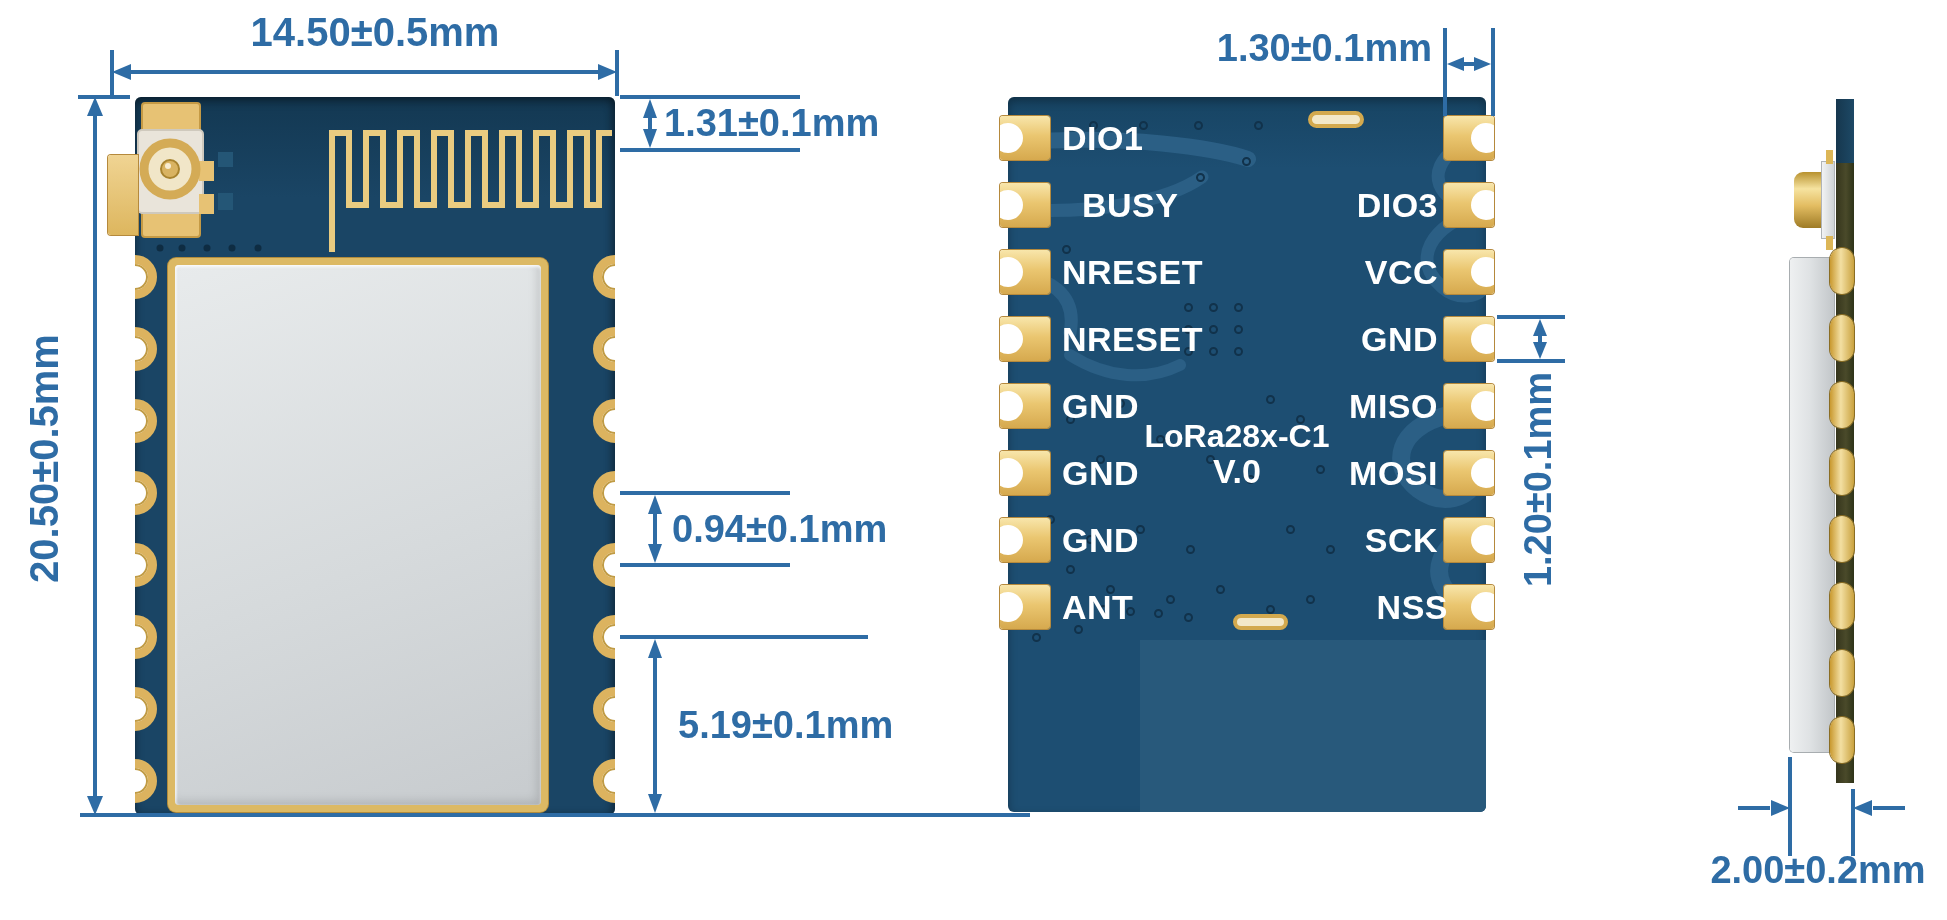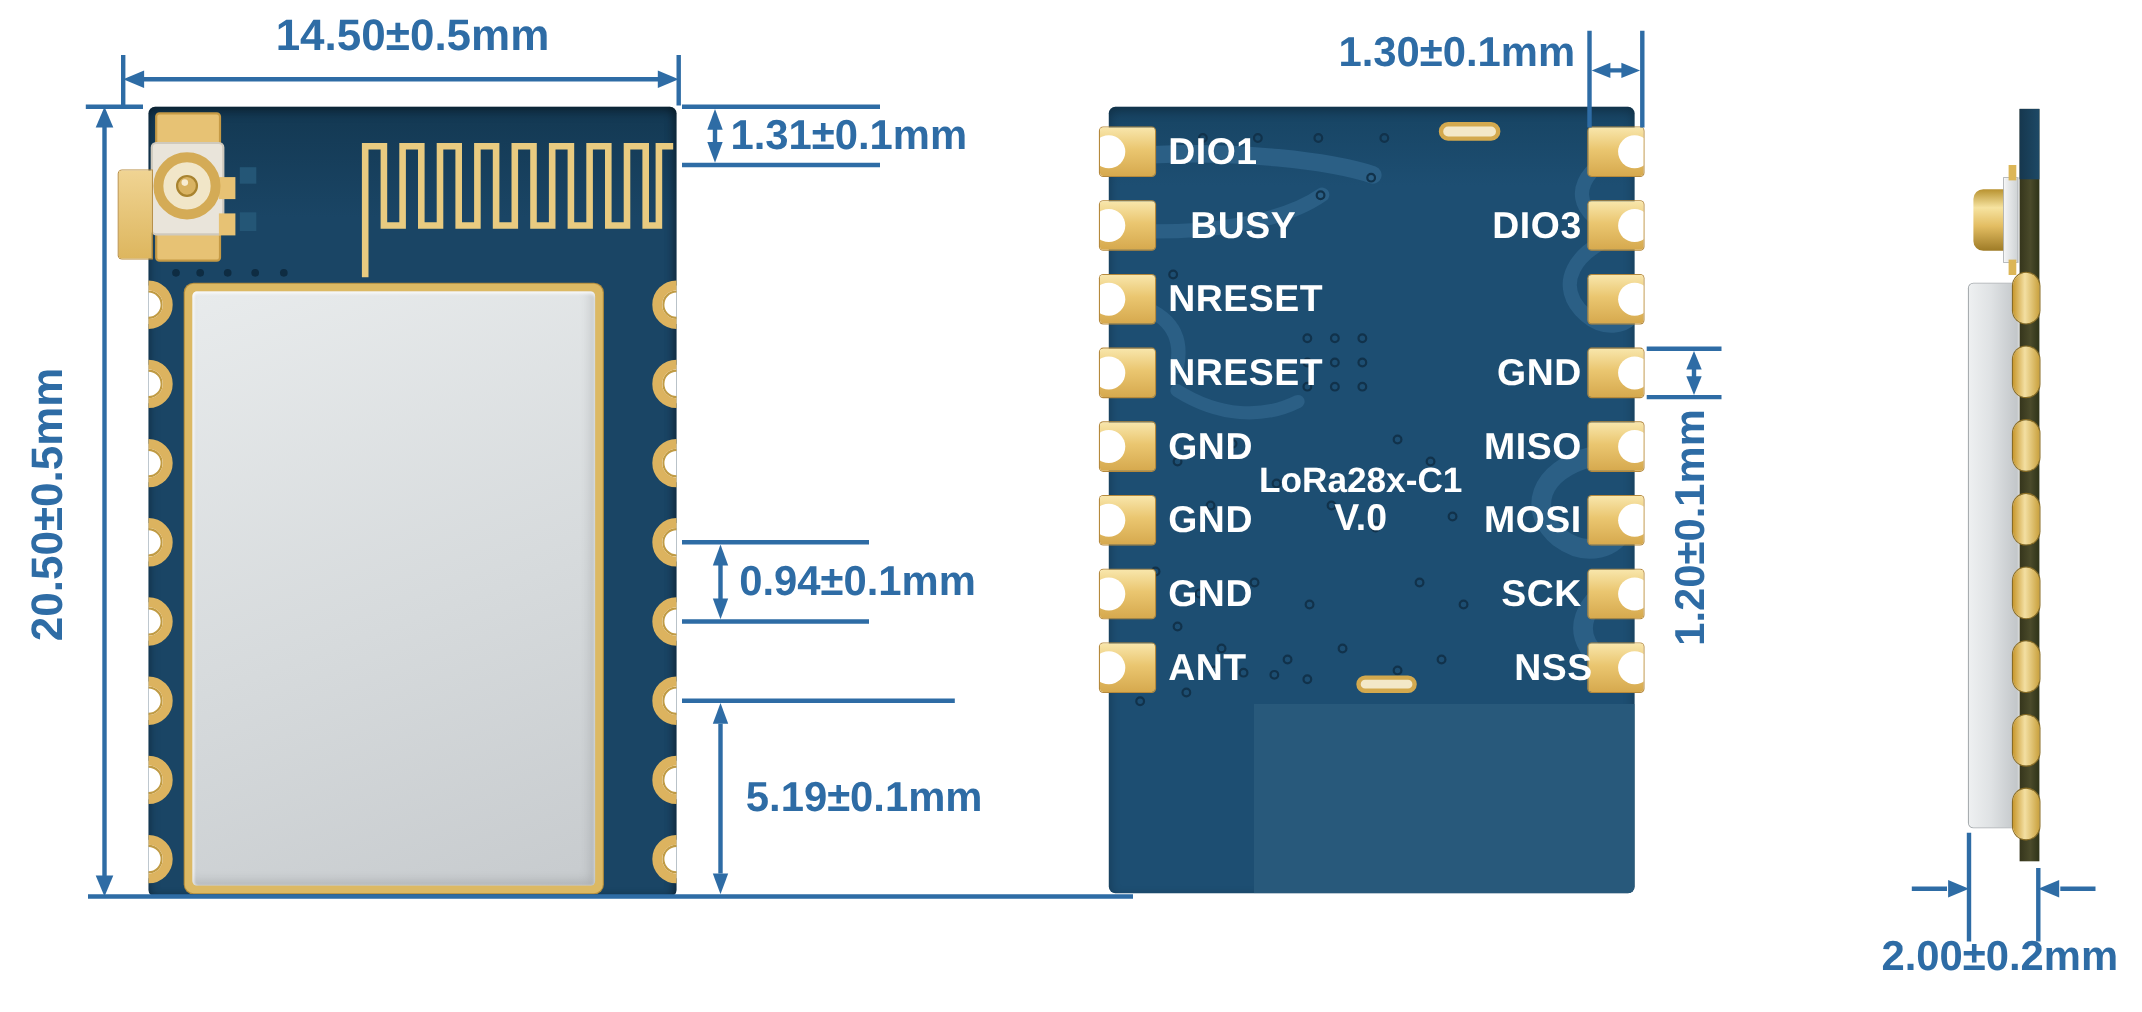--- a/index.html
+++ b/index.html
@@ -178,20 +178,21 @@
     </div>
     <div class="pin-label" style="left: 1062px; top: 185px; margin-left: 20px;">BUSY</div>
     <div class="pin-label" style="left: 1238px; top: 185px; width: 200px; text-align: right;">DIO3</div>
     <div class="pin" style="left: 1000px; top: 250px;">
       <span class="hole" style="left:-7px"></span>
     </div>
     <div class="pin" style="left: 1444px; top: 250px;">
       <span class="hole" style="right:-7px"></span>
     </div>
     <div class="pin-label" style="left: 1062px; top: 252px;">NRESET</div>
+    <div class="pin-label" style="left: 1238px; top: 252px; width: 200px; text-align: right;">VCC</div>
     <div class="pin" style="left: 1000px; top: 317px;">
       <span class="hole" style="left:-7px"></span>
     </div>
     <div class="pin" style="left: 1444px; top: 317px;">
       <span class="hole" style="right:-7px"></span>
     </div>
     <div class="pin-label" style="left: 1062px; top: 319px;">NRESET</div>
     <div class="pin-label" style="left: 1238px; top: 319px; width: 200px; text-align: right;">GND</div>
     <div class="pin" style="left: 1000px; top: 384px;">
       <span class="hole" style="left:-7px"></span>

